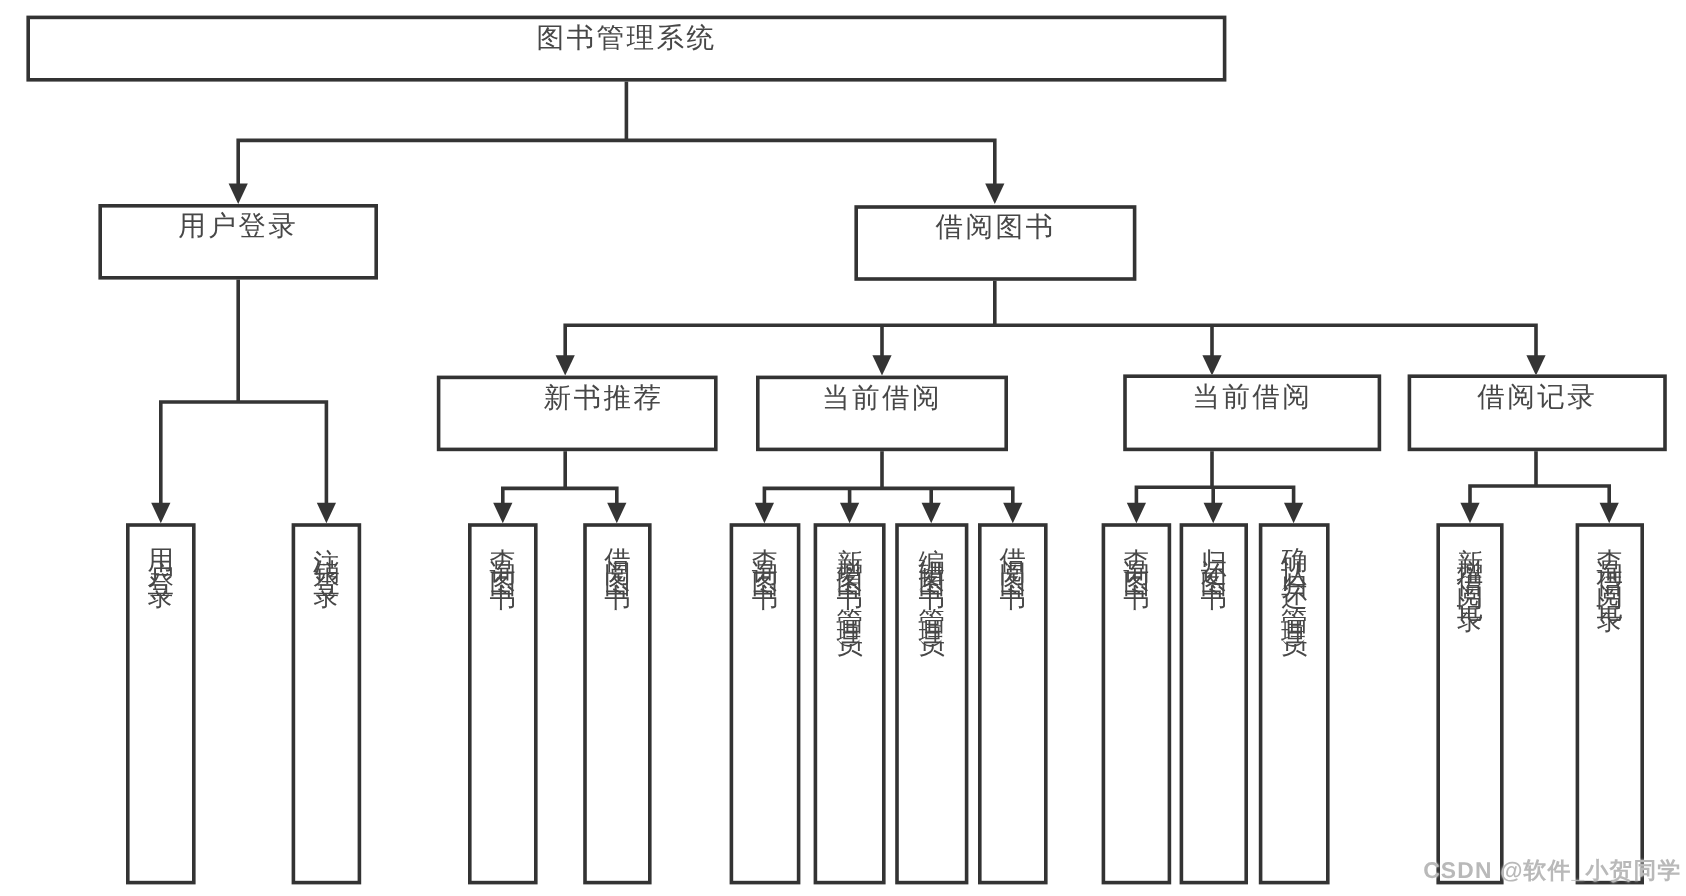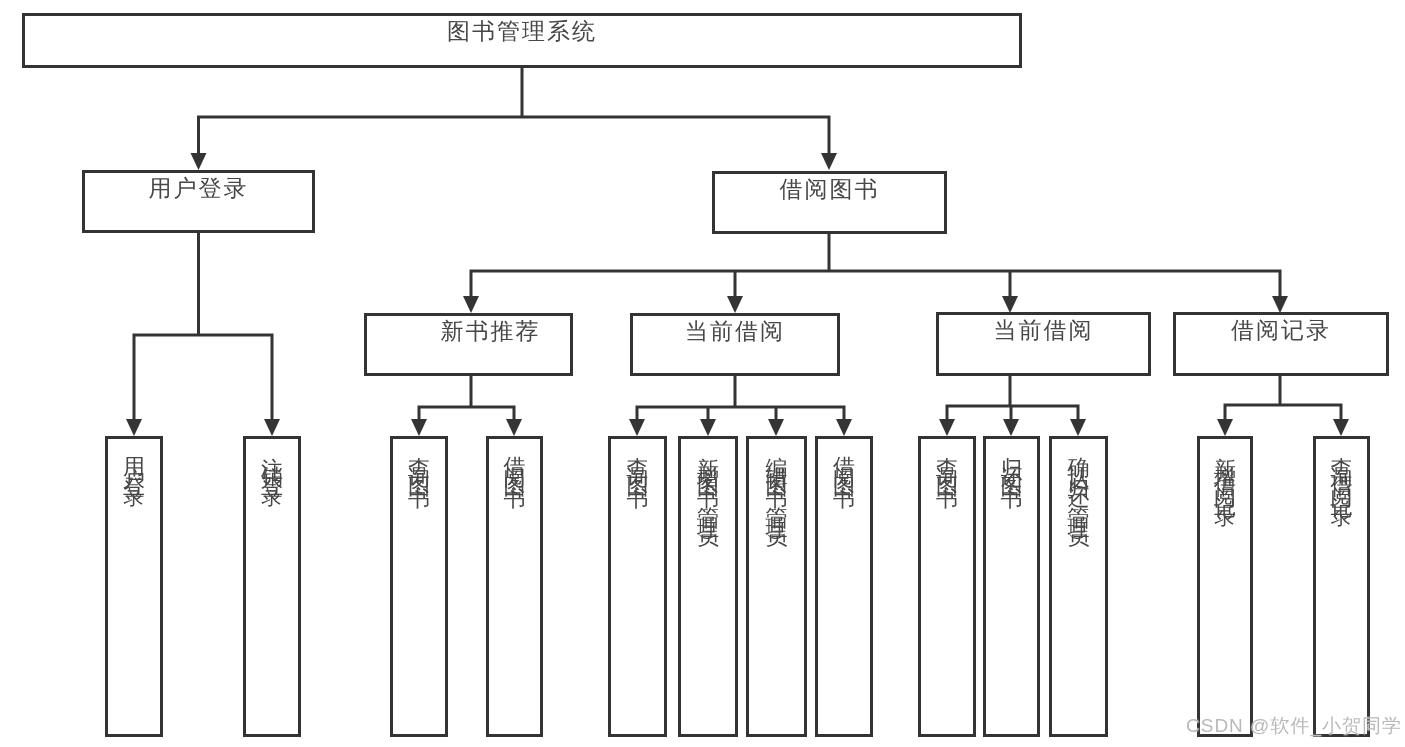--- a/index.html
+++ b/index.html
@@ -15,21 +15,21 @@
   }
   .node.h{font-size:23px;letter-spacing:2px;}
   .node.v span{
     writing-mode:vertical-rl;text-orientation:mixed;
     font-size:22px;letter-spacing:10px;line-height:1;
   }
   .watermark{
     position:absolute;left:1186px;top:713px;
     font-family:"Liberation Sans","DejaVu Sans",sans-serif;
     font-size:19px;letter-spacing:1px;color:#b9b9b9;
-    text-shadow:0 0 2px #ffffff;white-space:nowrap;
+    text-shadow:0 0 2px #ffffff;white-space:nowrap;font-weight:bold;
   }
 </style>
 </head>
 <body>
 
 <div id="canvas">
 
   <svg id="wires" viewBox="0 0 1405 747" xmlns="http://www.w3.org/2000/svg">
     <g stroke="#343434" stroke-width="3" fill="none">
       <path d="M522 66 V117 M198.5 160 V117 H829 V160"></path>
@@ -67,21 +67,21 @@
     <span>图书管理系统</span>
   </div>
 
   <div class="node h" style="left:82px;top:170px;width:233px;height:63px;">
     <span>用户登录</span>
   </div>
   <div class="node h" style="left:712px;top:171px;width:235px;height:63px;">
     <span>借阅图书</span>
   </div>
 
-  <div class="node h" style="left:364px;top:313px;width:209px;height:63px;padding-left:44px;">
+  <div class="node h" style="left:364px;top:313px;width:234px;height:63px;padding-left:44px;">
     <span>新书推荐</span>
   </div>
   <div class="node h" style="left:630px;top:313px;width:210px;height:63px;">
     <span>当前借阅</span>
   </div>
   <div class="node h" style="left:902px;top:312px;width:215px;height:64px;margin-left:34px;">
     <span>当前借阅</span>
   </div>
   <div class="node h" style="left:1173px;top:312px;width:216px;height:64px;">
     <span>借阅记录</span>

